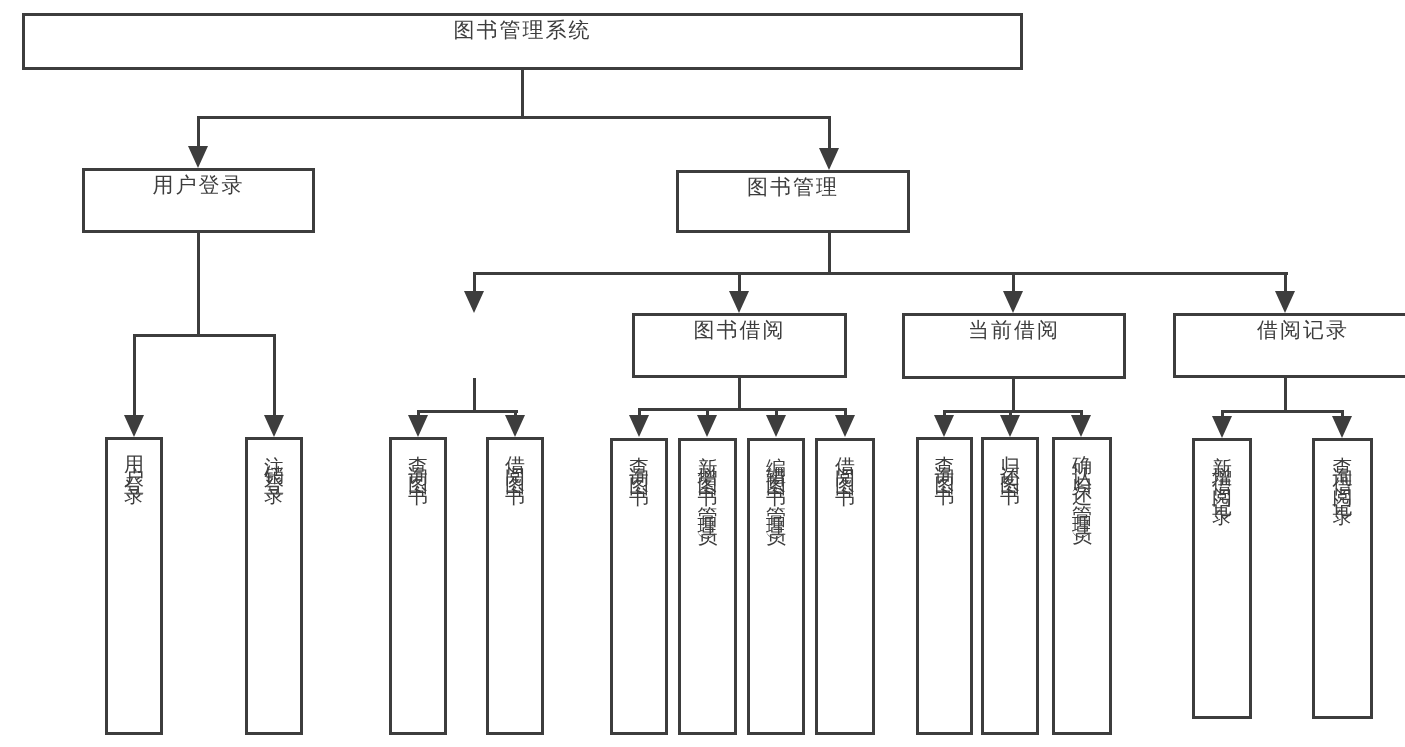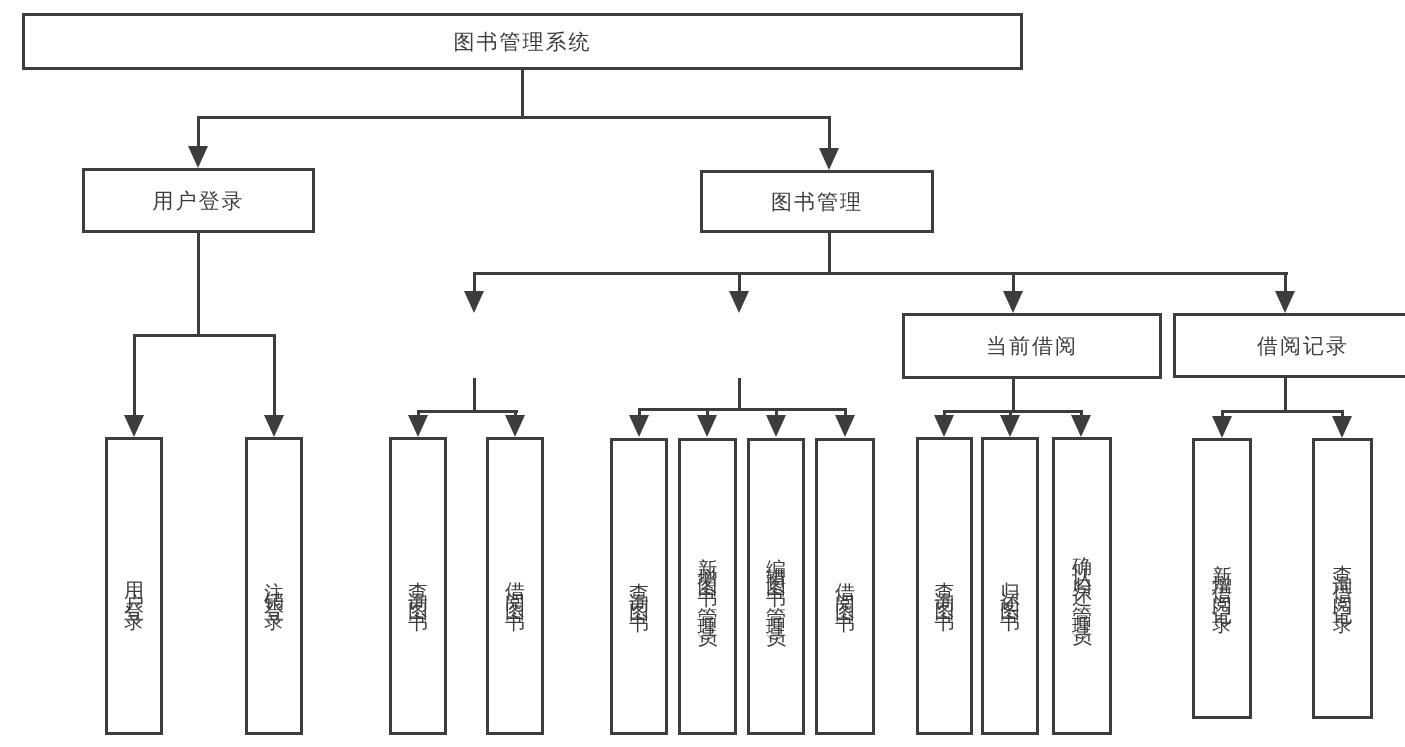--- a/index.html
+++ b/index.html
@@ -11,31 +11,31 @@
   }
   
   .vl,.hl { position:absolute; background:#3d3d3d; }
   .vl { width:3px; }
   .hl { height:3px; }
   .ar { position:absolute; width:0; height:0;
         border-left:10px solid transparent; border-right:10px solid transparent;
         border-top:22px solid #3d3d3d; }
   
   .box { position:absolute; background:#ffffff; border:3px solid #3d3d3d;
-         display:flex; align-items:center; justify-content:center; }
+         display:flex; justify-content:center; }
   .hbox { font-size:21px; letter-spacing:2px; }
   .vtxt { writing-mode:vertical-rl; text-orientation:mixed;
           font-size:20px; letter-spacing:10px; line-height:1.05; }
   
   #b-root   { left:22px;   top:13px;  width:1001px; height:57px; }
   #b-login  { left:82px;   top:168px; width:233px;  height:65px; }
-  #b-mgmt   { left:700px;  top:170px; width:234px;  height:63px; }
+  #b-mgmt   { left:676px;  top:170px; width:234px;  height:63px; }
   #b-rec    { left:363px;  top:313px; width:223px;  height:65px; }
   #b-borrow { left:632px;  top:313px; width:215px;  height:65px; }
-  #b-cur    { left:902px;  top:313px; width:260px;  height:66px; }
+  #b-cur    { left:902px;  top:313px; width:224px;  height:66px; }
   #b-hist   { left:1173px; top:313px; width:260px;  height:65px; }
   #f-a1 { left:105px;  top:437px; width:58px; height:298px; }
   #f-a2 { left:245px;  top:437px; width:58px; height:298px; }
   #f-b1 { left:389px;  top:437px; width:58px; height:298px; }
   #f-b2 { left:486px;  top:437px; width:58px; height:298px; }
   #f-c1 { left:610px;  top:438px; width:58px; height:297px; }
   #f-c2 { left:678px;  top:438px; width:59px; height:297px; }
   #f-c3 { left:747px;  top:438px; width:58px; height:297px; }
   #f-c4 { left:815px;  top:438px; width:60px; height:297px; }
   #f-d1 { left:916px;  top:437px; width:57px; height:298px; }
@@ -149,20 +149,23 @@
     <span>图书管理系统</span>
   </div>
 
   <div id="b-login" class="box hbox">
     <span>用户登录</span>
   </div>
   <div id="b-mgmt" class="box hbox">
     <span>图书管理</span>
   </div>
 
+  <div id="b-borrow" class="box hbox">
+    <span>图书借阅</span>
+  </div>
   <div id="b-cur" class="box hbox">
     <span>当前借阅</span>
   </div>
   <div id="b-hist" class="box hbox">
     <span>借阅记录</span>
   </div>
 
   <div id="f-a1" class="box">
     <span class="vtxt">用户登录</span>
   </div>

